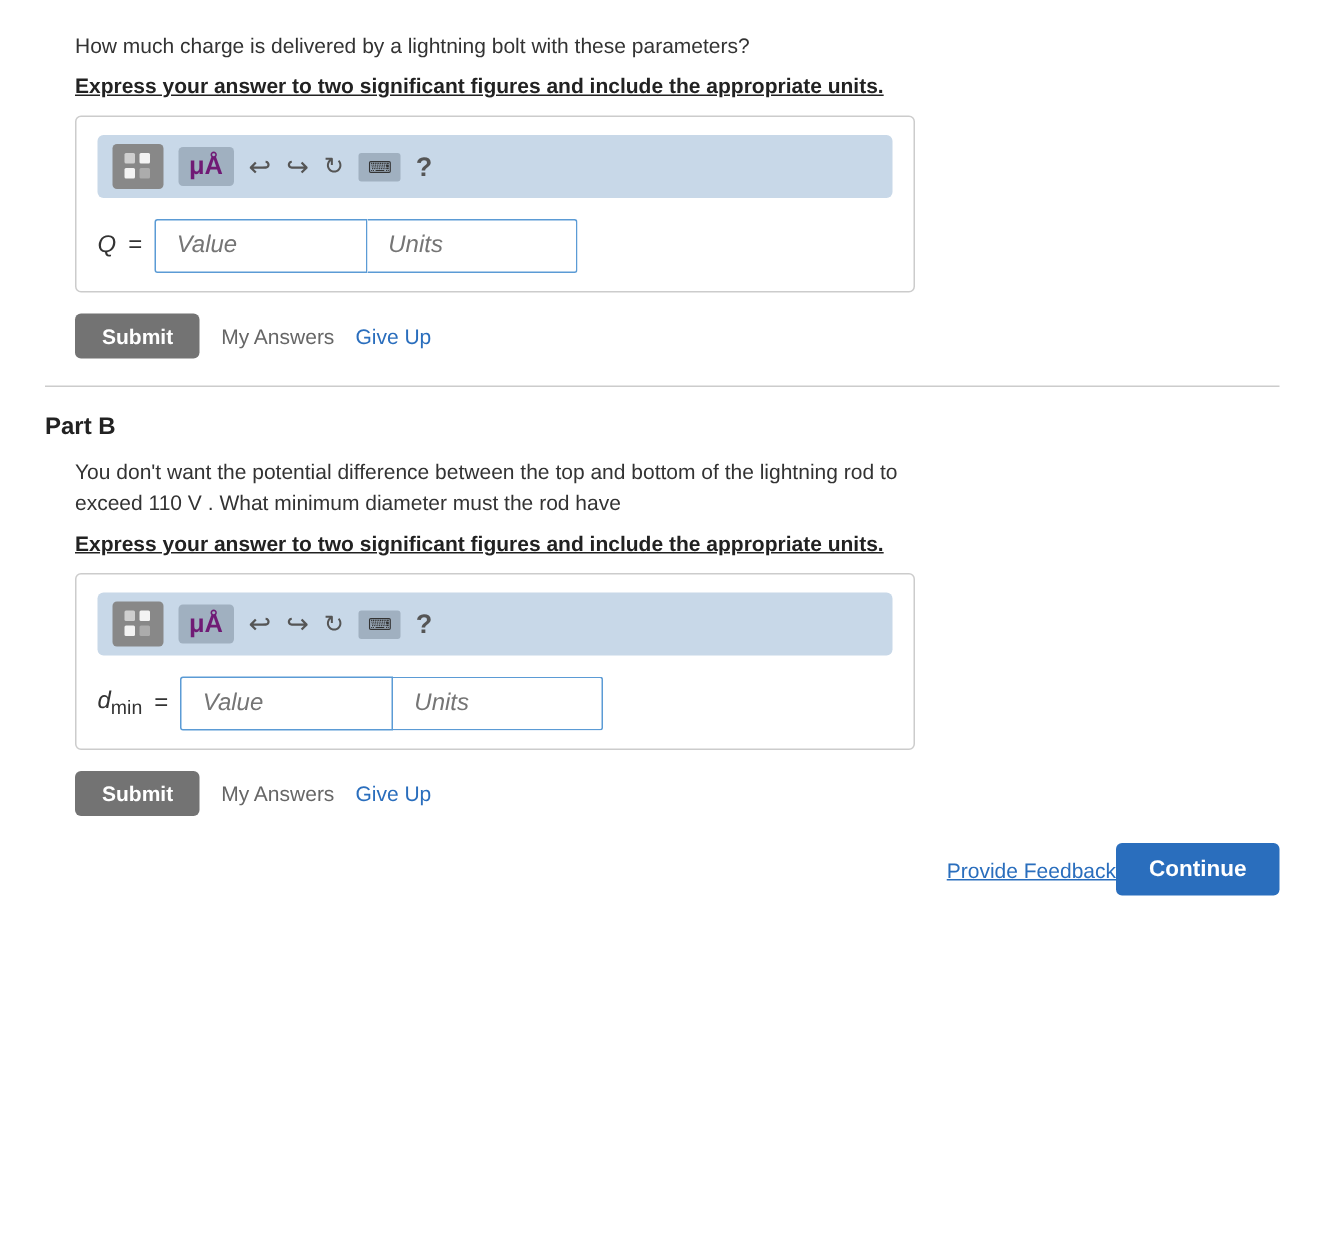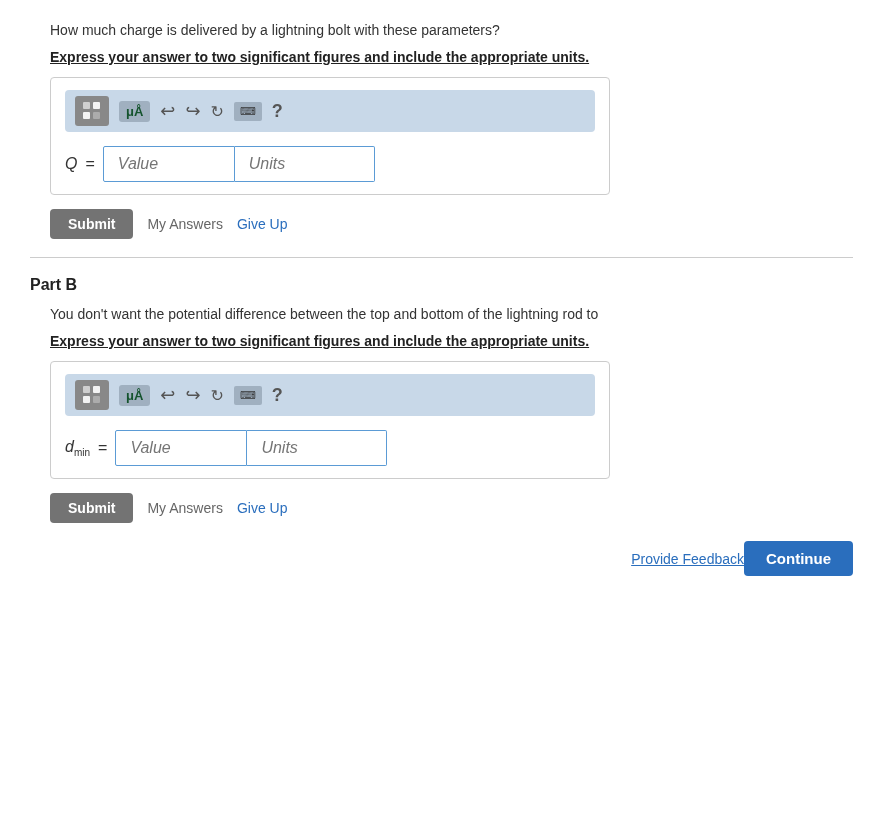--- a/index.html
+++ b/index.html
@@ -66,22 +66,22 @@
     .toolbar-icon.grid {
       background: #888;
       color: #fff;
       font-size: 14px;
       padding: 4px 6px;
     }
     .toolbar-btn-mu {
       background: #a0b0c0;
       border-radius: 3px;
       padding: 3px 7px;
-      font-size: 13px;
-      color: #14532d;
+      font-size: 17px;
+      color: #701a75;
       font-weight: bold;
       cursor: pointer;
     }
     .toolbar-arrow {
       font-size: 18px;
       color: #555;
       cursor: pointer;
     }
     .toolbar-refresh {
       font-size: 16px;
@@ -108,35 +108,35 @@
       gap: 0;
     }
     .var-label {
       font-size: 16px;
       color: #333;
       margin-right: 8px;
       font-style: italic;
     }
     .var-label sup, .var-label sub {
       font-style: normal;
-      font-size: 10px;
+      font-size: 13px;
       margin-top: 23px;
     }
     .equals {
       font-size: 16px;
       margin-right: 8px;
     }
     .value-input {
       border: 1px solid #5b9bd5;
       border-right: 1px solid #5b9bd5;
       padding: 8px 14px;
       font-size: 16px;
       font-style: italic;
       color: #aaa;
-      width: 132px;
+      width: 142px;
       outline: none;
       border-radius: 2px 0 0 2px;
     }
     .units-input {
       border: 1px solid #5b9bd5;
       border-left: none;
       padding: 8px 14px;
       font-size: 16px;
       font-style: italic;
       color: #aaa;
@@ -244,20 +244,21 @@
     <a class="give-up-link">Give Up</a>
   </div>
 </div>
 
 <hr class="divider">
 
 <div>
   <div class="part-title">Part B</div>
   <div class="part-question">
     <span>You don't want the potential difference between the top and bottom of the lightning rod to</span><br>
+    <span>exceed 110 V . What minimum diameter must the rod have</span>
   </div>
   <div class="part-instruction">Express your answer to two significant figures and include the appropriate units.</div>
 
   <div class="answer-box">
     
     <div class="toolbar">
       <span class="toolbar-icon grid">
         <svg class="grid-icon-svg" viewBox="0 0 22 22" fill="none" xmlns="http://www.w3.org/2000/svg">
           <rect x="2" y="2" width="7" height="7" rx="1" fill="white" opacity="0.6"></rect>
           <rect x="12" y="2" width="7" height="7" rx="1" fill="white" opacity="0.9"></rect>

